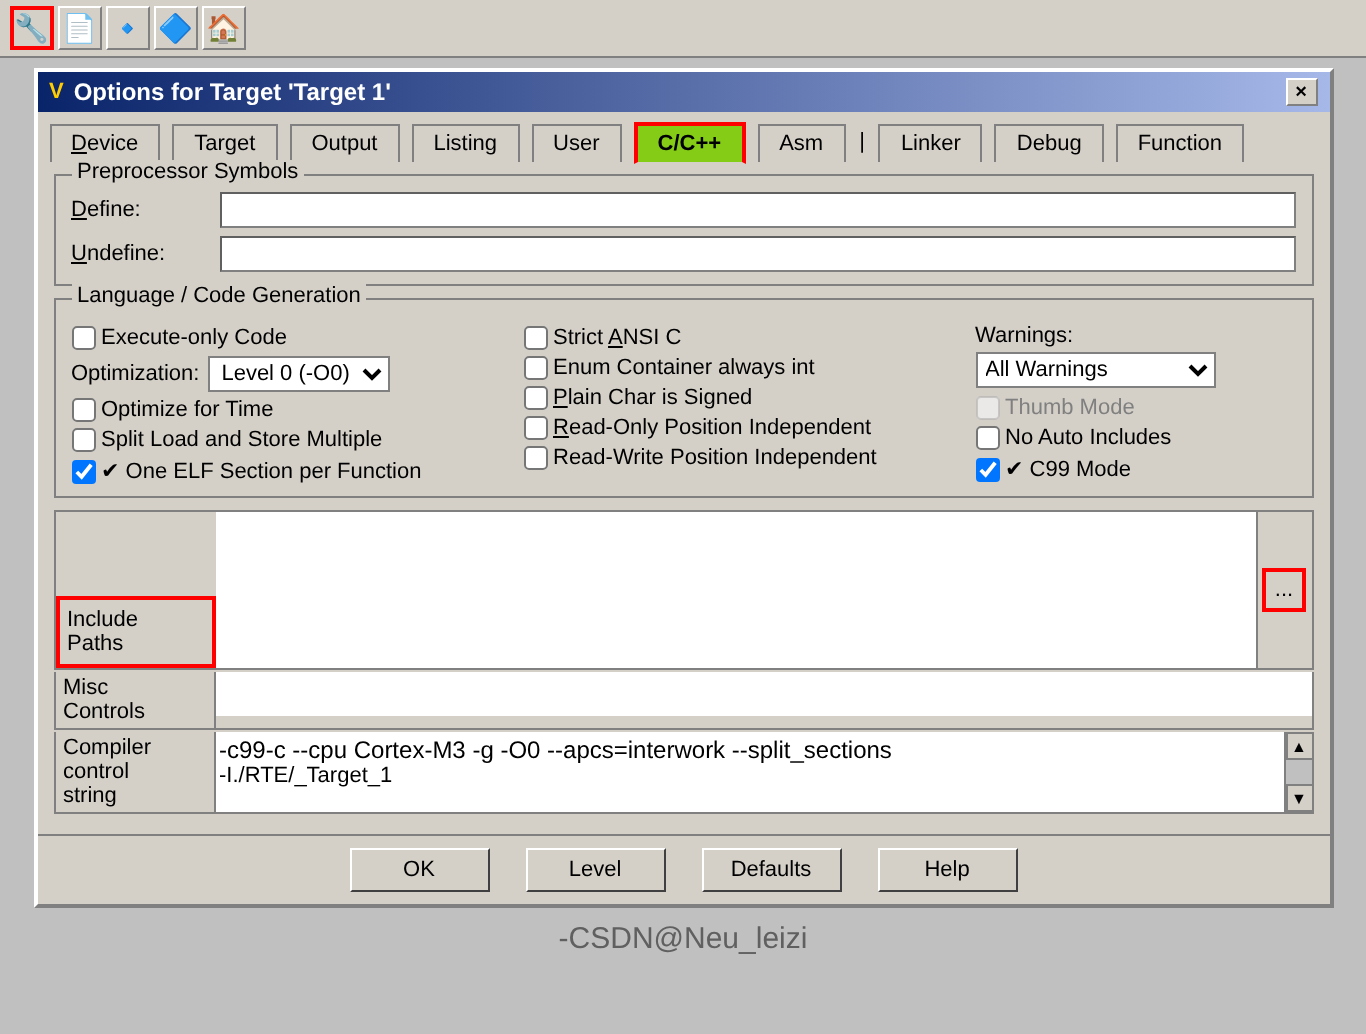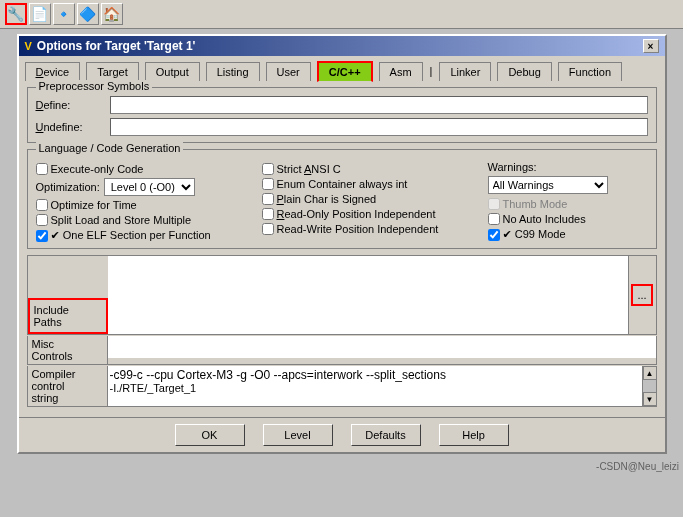--- a/index.html
+++ b/index.html
@@ -310,22 +310,22 @@
       border-bottom-color: #404040;
       font-size: 11px;
       cursor: pointer;
       display: flex;
       align-items: center;
       justify-content: center;
     }
 
     
     .watermark {
-      text-align: right;
-      font-size: 10px;
+      text-align: center;
+      font-size: 15px;
       color: #606060;
       padding: 2px 4px;
     }
 
     
     .highlighted-border {
       border: 2px solid red !important;
       margin-top: 42px;
     }
   </style>

